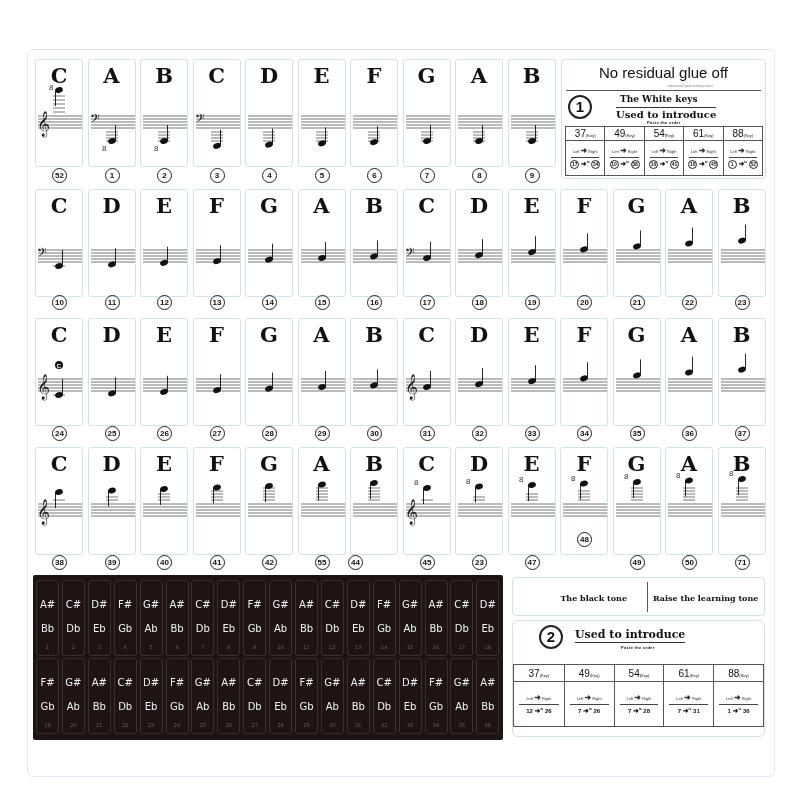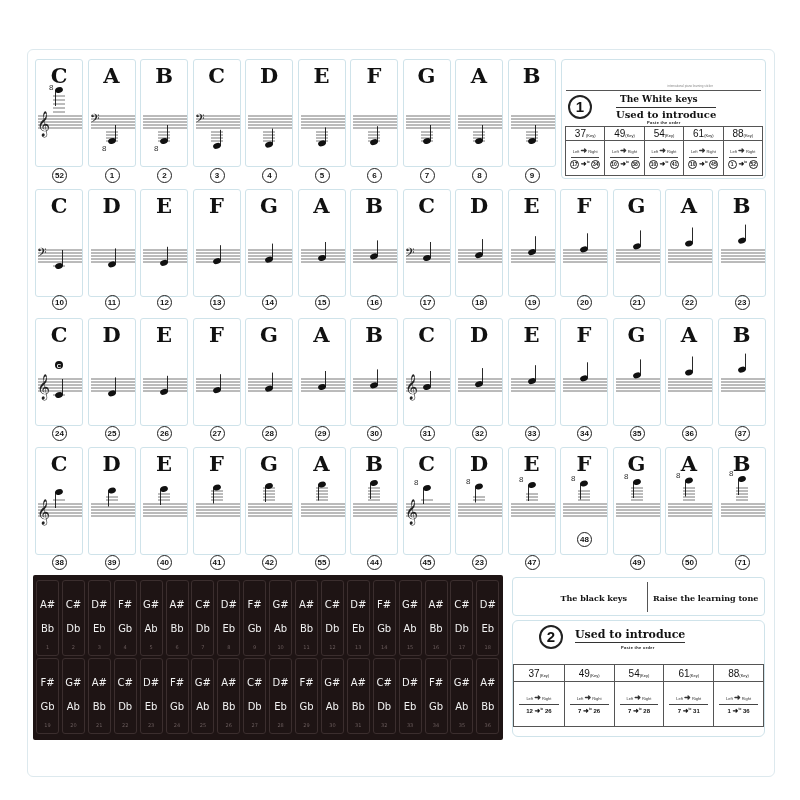--- a/index.html
+++ b/index.html
@@ -749,21 +749,21 @@
         <line x1="17" x2="29" y1="52" y2="52" stroke="#555" stroke-width="0.8"></line>
         <line x1="17" x2="29" y1="49" y2="49" stroke="#555" stroke-width="0.8"></line>
         <line x1="17" x2="29" y1="46" y2="46" stroke="#555" stroke-width="0.8"></line>
         <line x1="17" x2="29" y1="43" y2="43" stroke="#555" stroke-width="0.8"></line>
         <line x1="17" x2="29" y1="40" y2="40" stroke="#555" stroke-width="0.8"></line>
         <ellipse cx="23" cy="35" rx="4" ry="2.8" fill="#111" transform="rotate(-20 23 35)"></ellipse>
         <line x1="19.5" x2="19.5" y1="35" y2="51" stroke="#111" stroke-width="0.9"></line>
       </svg>
       <div class="letter">B</div>
     </div>
-    <div class="num" style="left: 367px; top: 555px;">44</div>
+    <div class="num" style="left: 348px; top: 555px;">44</div>
     <div class="card" style="left: 402.5px; top: 447px;">
       <svg width="48" height="108" xmlns="http://www.w3.org/2000/svg">
         <line x1="2" x2="46" y1="56" y2="56" stroke="#777" stroke-width="1"></line>
         <line x1="2" x2="46" y1="59" y2="59" stroke="#777" stroke-width="1"></line>
         <line x1="2" x2="46" y1="62" y2="62" stroke="#777" stroke-width="1"></line>
         <line x1="2" x2="46" y1="65" y2="65" stroke="#777" stroke-width="1"></line>
         <line x1="2" x2="46" y1="68" y2="68" stroke="#777" stroke-width="1"></line>
         <text x="1" y="71" font-size="22" font-family="DejaVu Sans, sans-serif" fill="#222">𝄞</text>
         <line x1="17" x2="29" y1="52" y2="52" stroke="#555" stroke-width="0.8"></line>
         <ellipse cx="23" cy="40" rx="4" ry="2.8" fill="#111" transform="rotate(-20 23 40)"></ellipse>
@@ -877,20 +877,21 @@
         <ellipse cx="23" cy="31" rx="4" ry="2.8" fill="#111" transform="rotate(-20 23 31)"></ellipse>
         <line x1="19.5" x2="19.5" y1="31" y2="47" stroke="#111" stroke-width="0.9"></line>
         <text x="10" y="28" font-size="8" font-family="Liberation Sans, sans-serif" fill="#333">8</text>
       </svg>
       <div class="letter">B</div>
     </div>
     <div class="num" style="left: 734.5px; top: 555px;">71</div>
   </div>
 
 <div class="panel1">
+  <div class="title">No residual glue off</div>
   <div class="tiny">international piano learning sticker</div>
   <div class="rule"></div>
   <div class="bigcircle" style="left:6px; top:35px;">1</div>
   <div class="heading-a" style="left:58px; top:34px;">The White keys</div>
   <div class="heading-b" style="left:54px; top:47px;">Used to introduce</div>
   <div class="paste" style="left:85px; top:60px;">Paste the order</div>
   <table class="keys" id="p1table" style="left:3px; top:66px; width:198px; height:50px;">
       <tbody>
         <tr>
           <td class="kcount" style="height:28%"><span>37</span><small>(Key)</small></td>
@@ -1107,21 +1108,21 @@
                    <div class="idx">35</div>
     </div>
     <div class="bkey" style="left: 443.3px; top: 83px;">
       <div class="sharp">A#</div>
                    <div class="flat">Bb</div>
                    <div class="idx">36</div>
     </div>
   </div>
 
 <div class="bk-banner">
-  <div class="l">The black keys</div>
+  <div class="l">The black tone</div>
   <div class="sep"></div>
   <div class="r">Raise the learning tone</div>
 </div>
 
 <div class="panel2">
   <div class="bigcircle" style="left:26px; top:4px;">2</div>
   <div class="heading-b" style="left:62px; top:7px; border-top:none; border-bottom:1px solid #333; font-size:11px; padding:0 0 1px 0;">Used to introduce</div>
   <div class="paste" style="left:108px; top:24px;">Paste the order</div>
   <table class="keys" id="p2table" style="left:0px; top:43px; width:251px; height:63px;">
       <tbody>

